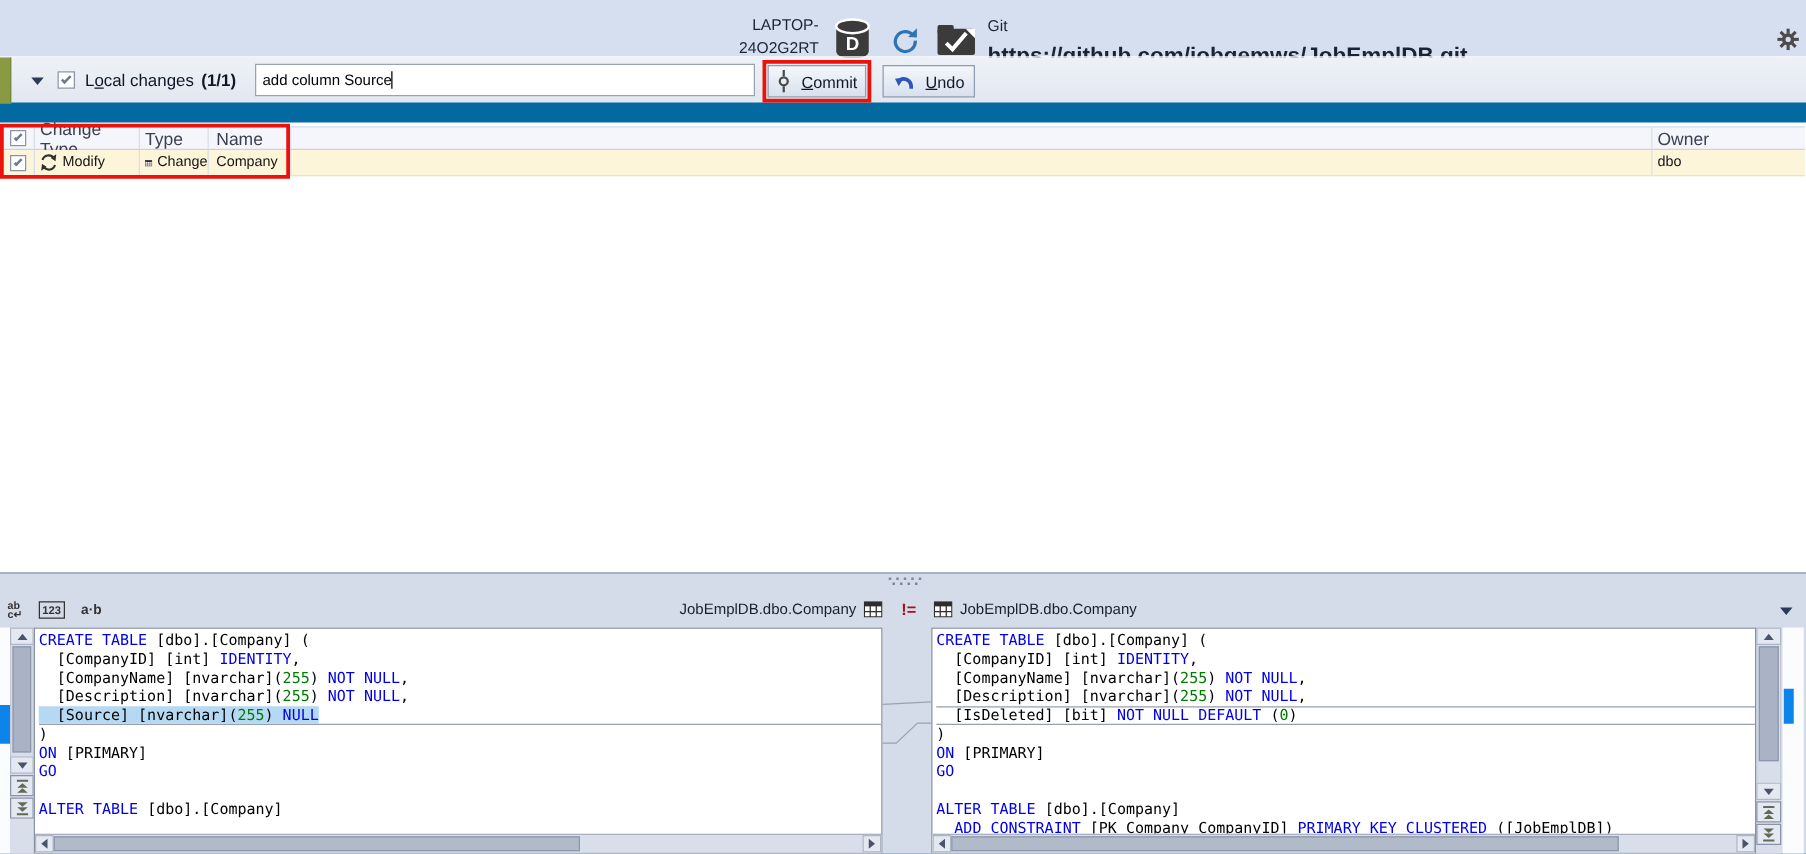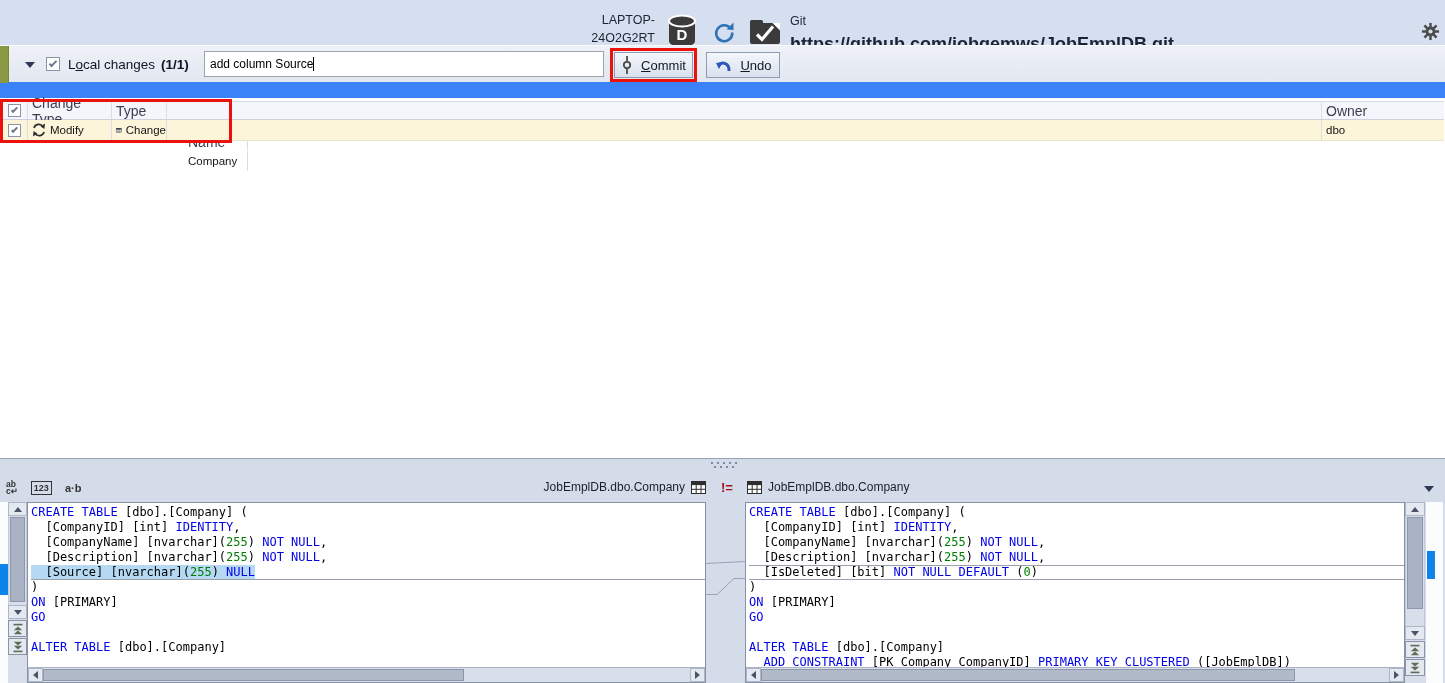--- a/index.html
+++ b/index.html
@@ -1,17 +1,17 @@
 <!DOCTYPE html>
 <html><head>
 <meta charset="utf-8">
 <style>
   * { margin:0; padding:0; box-sizing:border-box; }
   body { font-family:"Liberation Sans", sans-serif; background:#ffffff; }
-  .window { position:relative; width:1445px; height:683px; background:#3b82f6;
+  .window { position:relative; width:1445px; height:683px; background:#0369a1;
             outline:1px solid #8795ab; overflow:hidden; font-family:"Liberation Sans", sans-serif; }
 
   
   .app-header { position:absolute; left:0; top:0; width:1445px; height:61px; background:#d6dff0; }
   .host-block { position:absolute; left:548px; top:11px; width:107px; text-align:right; color:#1c2433; }
   .hostname { font-size:12.5px; line-height:18px; }
   .dbname   { font-size:13px; font-weight:bold; line-height:20px; }
   .db-icon { position:absolute; left:666px; top:14px; }
   .refresh-icon { position:absolute; left:713px; top:21px; cursor:pointer; }
   .gitfolder-icon { position:absolute; left:749px; top:16px; }
@@ -45,21 +45,21 @@
 
   
   .grid-area { position:absolute; left:0; top:98px; width:1445px; height:360px; background:#fff; }
   .hdr-row { position:absolute; left:1px; top:3px; width:1443px; height:19px; background:#f4f6fb;
              border-top:1px solid #d8dce5; border-bottom:1px solid #cdd3de; }
   .data-row { position:absolute; left:1px; top:22px; width:1443px; height:21px; background:#fcf5da; border-bottom:1px solid #e9e3cb; }
   .cell { position:absolute; top:0; height:100%; border-right:1px solid #d9dde6; display:flex; align-items:center; padding-left:4px; gap:4px; }
   .c-cb { left:0; width:27px; justify-content:center; padding-left:0; }
   .c-ct { left:27px; width:84px; }
   .c-ty { left:111px; width:55px; }
-  .c-nm { left:183px; width:64px;margin-top:31px; }
+  .c-nm { left:168px; width:64px; }
   .c-mid { left:230px; width:1090px; border-right:none; }
   .c-ow { left:1320px; width:122px; border-right:none; border-left:1px solid #d9dde6; }
   .hdr-row .cell { font-size:14px; color:#3a3f52; }
   .data-row .cell { font-size:11.5px; color:#141414; }
   .row-checkbox { width:13px; height:13px; }
   .row-checkbox .mark { left:2px; top:3px; width:7px; height:3px; }
   .grid-annotation { position:absolute; left:0; top:1px; width:232px; height:44px; pointer-events:none; }
 
   
   .diff-panel { position:absolute; left:0; top:458px; width:1445px; height:225px; background:#d4dbe9; border-top:1px solid #98a2b4; }

